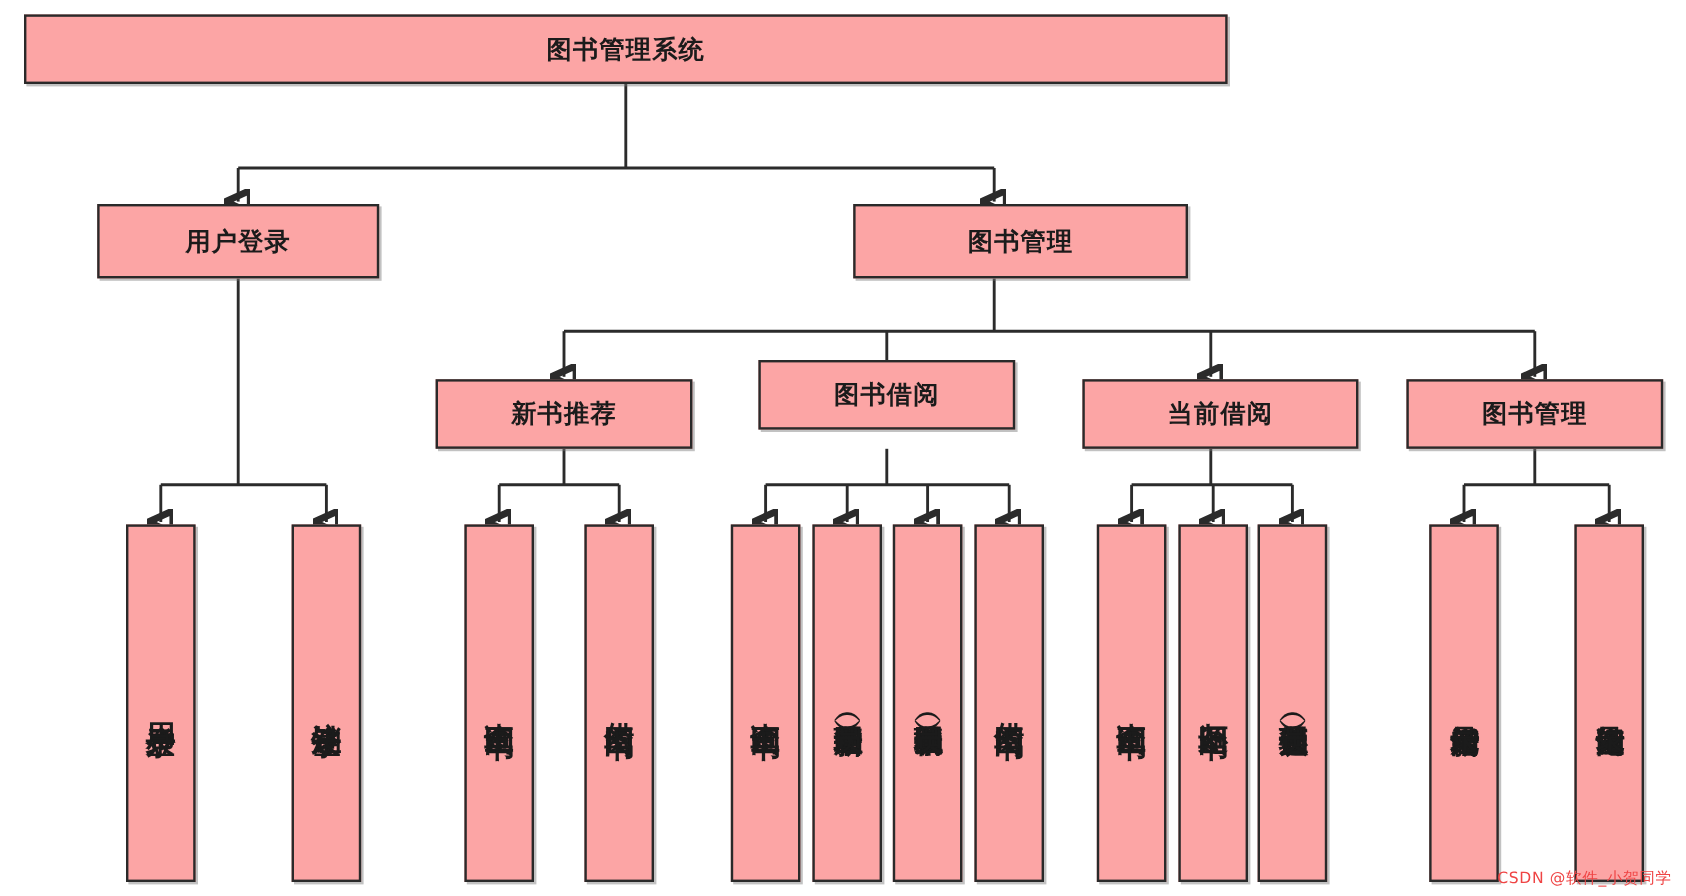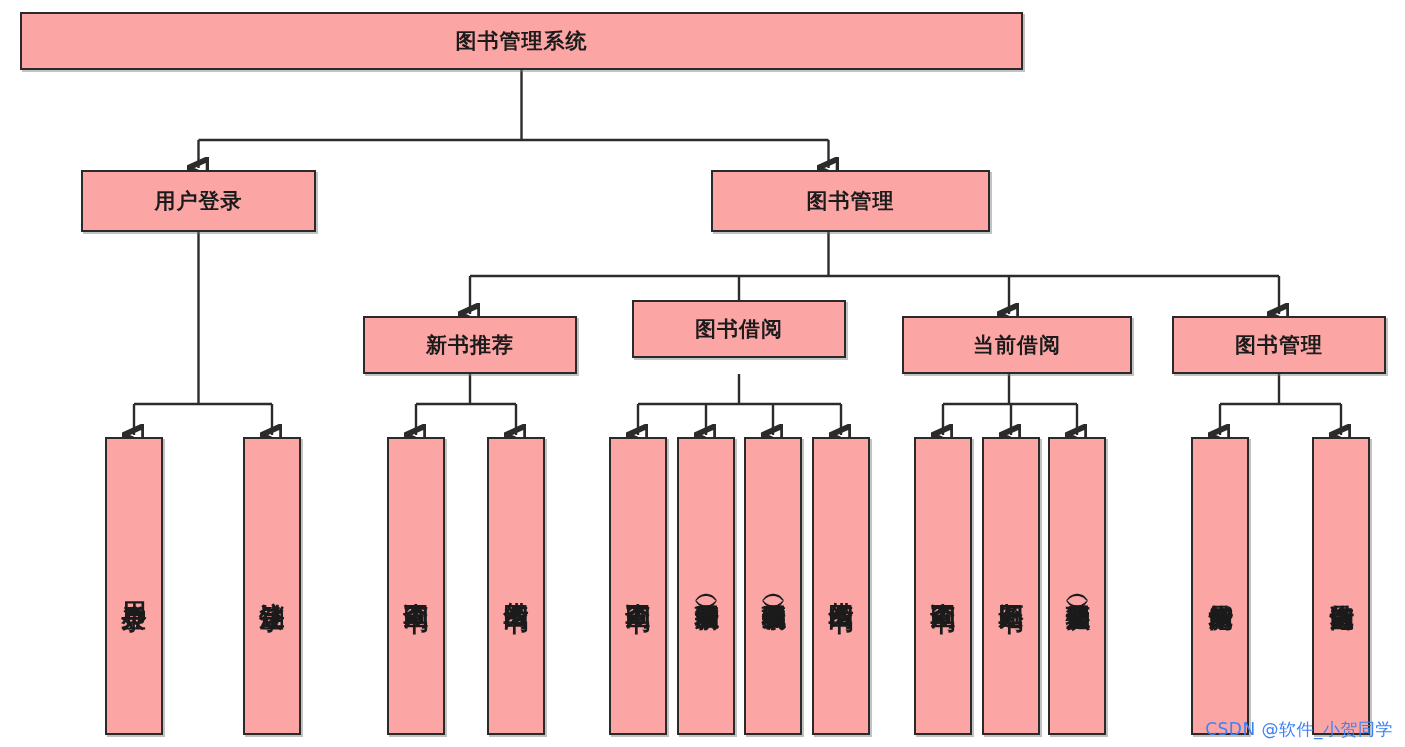--- a/index.html
+++ b/index.html
@@ -68,22 +68,22 @@
   }
   #edges path, #edges line {
     stroke: #2b2b2b;
     stroke-width: 2.4;
     fill: none;
   }
   .watermark {
     position: absolute;
     right: 12px;
     bottom: 6px;
-    font-size: 17px;
-    color: #3b82f6;
+    font-size: 13px;
+    color: #ef4444;
     letter-spacing: 0.5px;
     white-space: nowrap;
     user-select: none;
   }
 </style>
 </head>
 <body>
 
 <div id="diagram-root">
   <svg id="edges" viewBox="0 0 1405 747">

